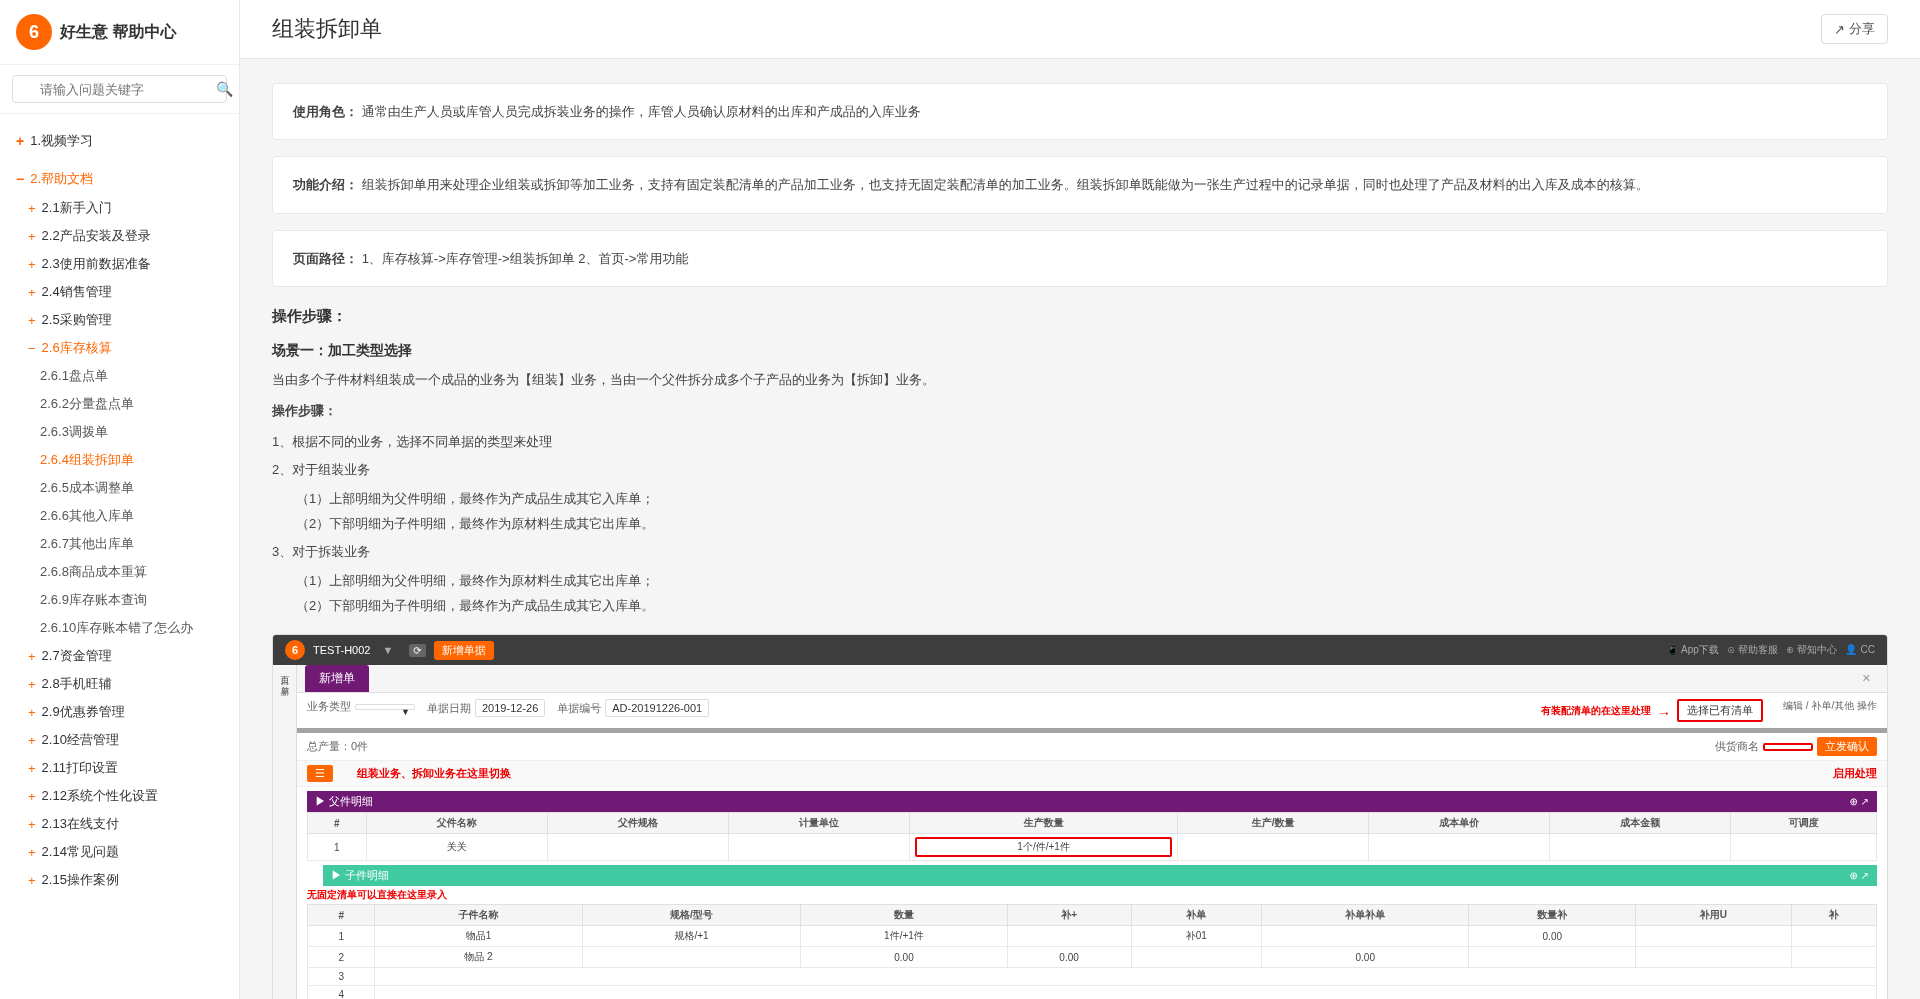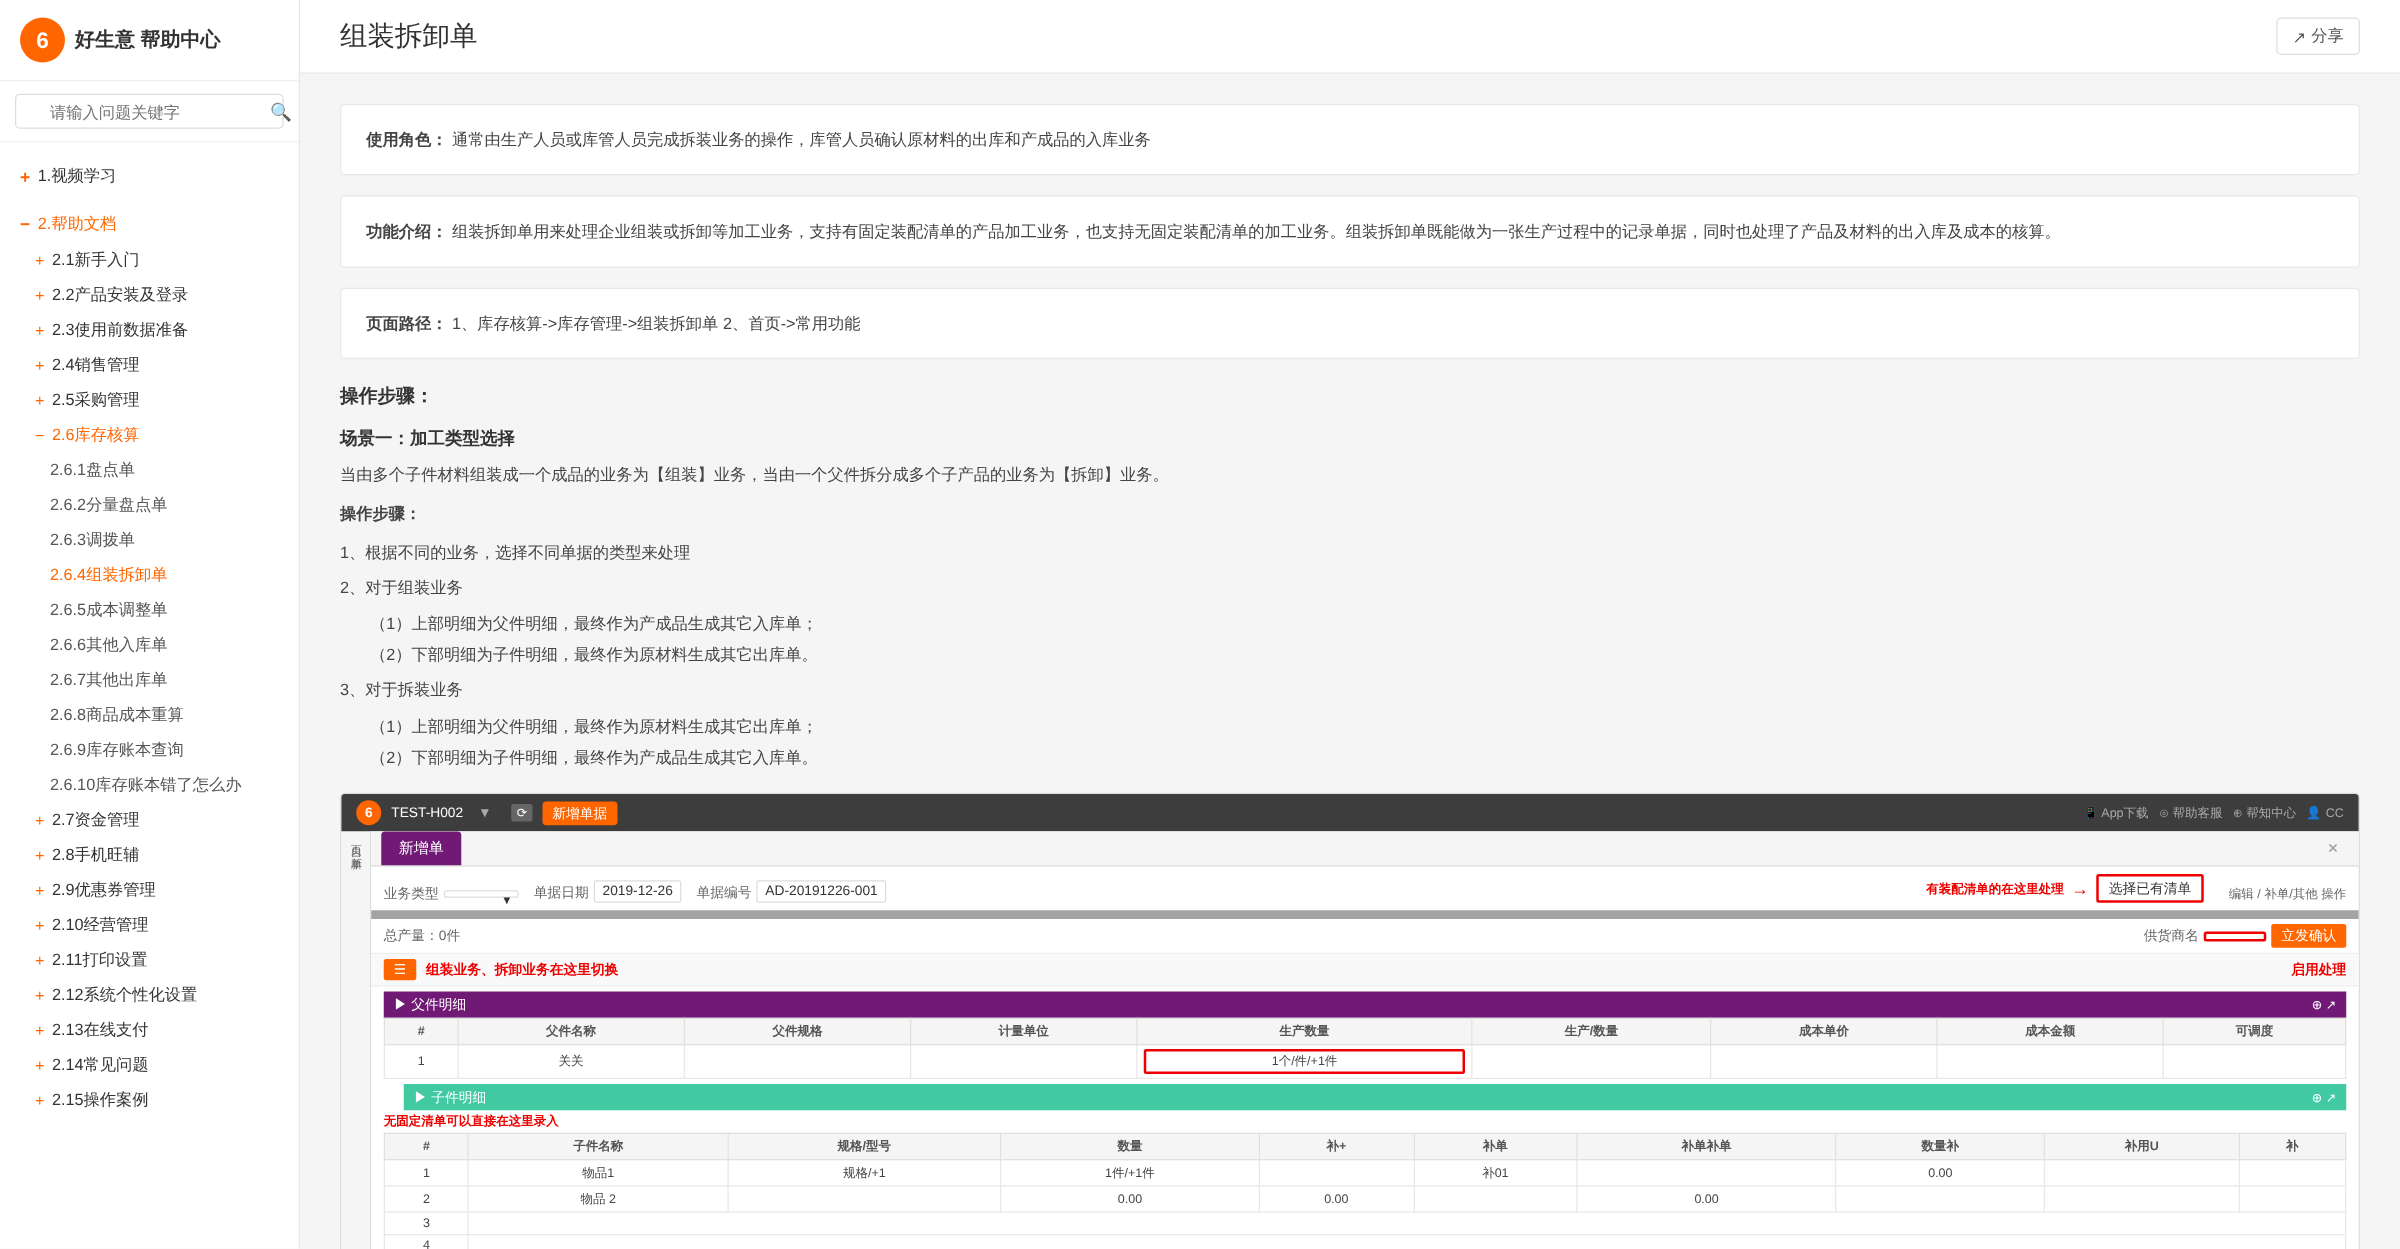--- a/index.html
+++ b/index.html
@@ -372,21 +372,21 @@
         <div style="flex:1;background:#fff;">
 
           <div style="display:flex;align-items:center;background:#f5f5f5;border-bottom:1px solid #ddd;padding:0 8px;">
             <div style="background:#701a75;color:#fff;padding:5px 14px;font-size:12px;border-radius:3px 3px 0 0;cursor:pointer;">
               新增单
             </div>
             <div style="flex:1;"></div>
             <span style="font-size:11px;color:#999;padding:4px 8px;cursor:pointer;">✕</span>
           </div>
 
-          <div style="padding:6px 10px;display:flex;align-items:flex-end;gap:12px;flex-wrap:wrap;border-bottom:7px solid #a3a3a3;">
+          <div style="padding:6px 10px;display:flex;align-items:flex-start;gap:12px;flex-wrap:wrap;border-bottom:5px solid #a3a3a3;">
             <div style="display:flex;align-items:center;gap:4px;">
               <span style="font-size:11px;color:#666;">业务类型</span>
               <div style="border:1px solid #ddd;border-radius:2px;padding:2px 20px 2px 6px;font-size:11px;color:#333;min-width:60px;position:relative;">
                 <span></span>
                 <span style="position:absolute;right:4px;top:2px;font-size:9px;">▼</span>
               </div>
             </div>
             <div style="display:flex;align-items:center;gap:4px;">
               <span style="font-size:11px;color:#666;">单据日期</span>
               <div style="border:1px solid #ddd;border-radius:2px;padding:2px 6px;font-size:11px;color:#333;">2019-12-26</div>
@@ -415,21 +415,21 @@
               <span style="color:#666;font-size:11px;">供货商名</span>
               <div style="border:2px solid #e00;border-radius:2px;padding:2px 40px 2px 6px;font-size:11px;background:#fff;"></div>
               <button style="background:#f60;color:#fff;border:none;padding:2px 8px;border-radius:2px;font-size:11px;cursor:pointer;">立发确认</button>
             </div>
           </div>
 
           <div style="padding:4px 10px;display:flex;align-items:center;gap:8px;background:#f9f9f9;border-bottom:1px solid #eee;">
             <div style="background:#f60;color:#fff;padding:2px 8px;border-radius:2px;font-size:11px;cursor:pointer;">
               ☰
             </div>
-            <span style="color:#e00;font-size:11px;font-weight:bold;">组装业务、拆卸业务在这里切换</span>
+            <span style="color:#e00;font-size:11px;font-weight:bold;margin-left:16px;">组装业务、拆卸业务在这里切换</span>
             <div style="flex:1;"></div>
             <span style="color:#e00;font-size:11px;font-weight:bold;">启用处理</span>
           </div>
 
           <div style="padding:0 10px;">
             <div style="background:#701a75;color:#fff;padding:3px 8px;font-size:11px;display:flex;align-items:center;justify-content:space-between;margin-top:4px;">
               <span>▶ 父件明细</span>
               <span style="font-size:10px;">⊕ ↗</span>
             </div>
             <table class="ss-table">

